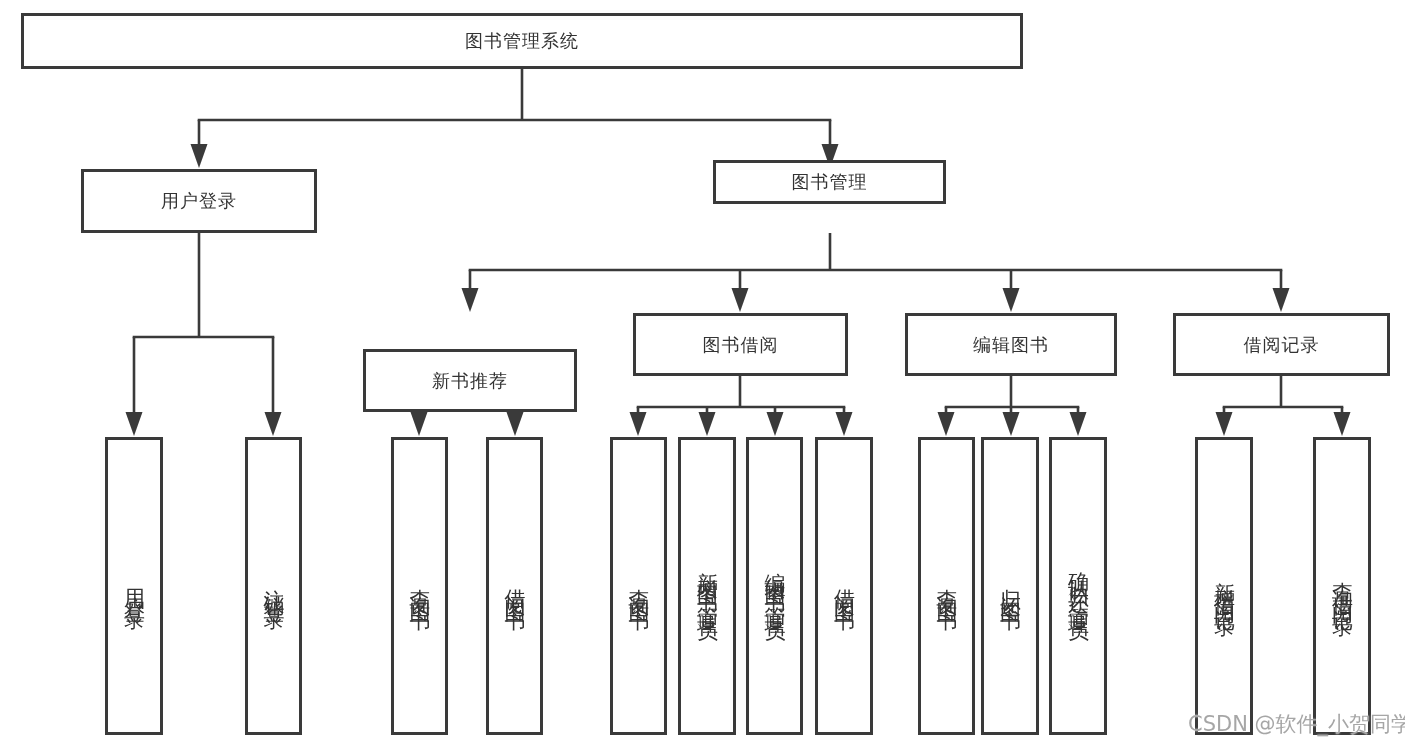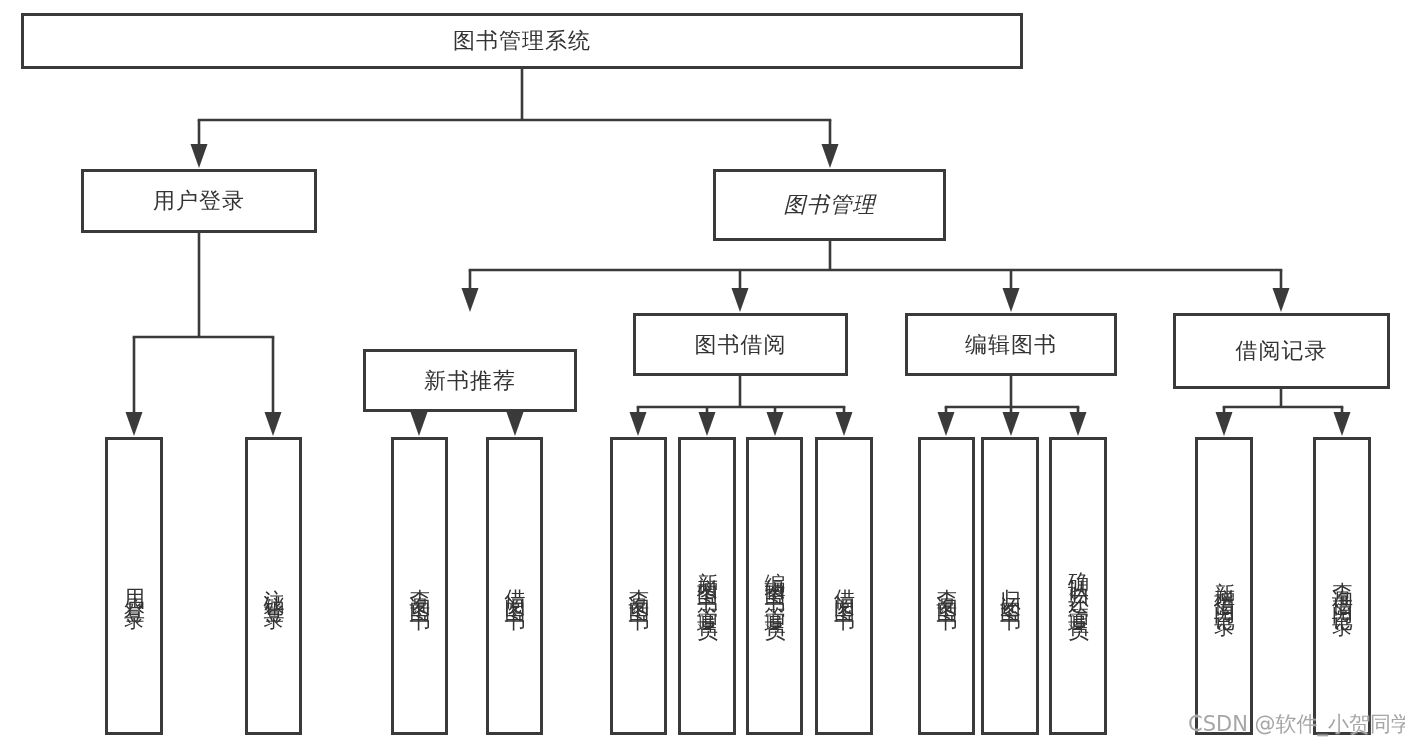--- a/index.html
+++ b/index.html
@@ -21,21 +21,21 @@
   .connector.h{stroke-linecap:square;}
   .arrowhead{fill:var(--line);stroke:none;}
 
   .hbox{
     position:absolute;z-index:2;
     background:#fff;
     border:3px solid var(--line);
     display:flex;align-items:center;justify-content:center;
     box-sizing:border-box;
     color:var(--text);
-    font-size:22px;
+    font-size:18px;
     letter-spacing:1px;
     white-space:nowrap;
   }
   .vbox{
     position:absolute;z-index:2;
     background:#fff;
     border:3px solid var(--line);
     box-sizing:border-box;
     display:flex;align-items:center;justify-content:center;
   }
@@ -120,26 +120,26 @@
     <line class="connector h" x1="1224" y1="407" x2="1342" y2="407"></line>
     <line class="connector" x1="1224" y1="407" x2="1224" y2="414"></line>
     <polygon class="arrowhead" points="1215.5,412 1232.5,412 1224,436"></polygon>
     <line class="connector" x1="1342" y1="407" x2="1342" y2="414"></line>
     <polygon class="arrowhead" points="1333.5,412 1350.5,412 1342,436"></polygon>
   </svg>
 
   <div class="hbox" style="left:21px;top:13px;width:1002px;height:56px;">图书管理系统</div>
 
   <div class="hbox" style="left:81px;top:169px;width:236px;height:64px;">用户登录</div>
-  <div class="hbox" style="left:713px;top:169px;width:233px;height:72px;font-style:italic;">图书管理</div>
+  <div class="hbox" style="left:713px;top:160px;width:233px;height:44px;">图书管理</div>
 
   <div class="hbox" style="left:363px;top:313px;width:214px;height:63px;margin-top:36px;">新书推荐</div>
   <div class="hbox" style="left:633px;top:313px;width:215px;height:63px;">图书借阅</div>
   <div class="hbox" style="left:905px;top:313px;width:212px;height:63px;">编辑图书</div>
-  <div class="hbox" style="left:1173px;top:313px;width:217px;height:76px;">借阅记录</div>
+  <div class="hbox" style="left:1173px;top:313px;width:217px;height:63px;">借阅记录</div>
 
   <div class="vbox" style="left:105px;top:437px;width:58px;height:298px;">
     <span>用户登录</span>
   </div>
   <div class="vbox" style="left:245px;top:437px;width:57px;height:298px;">
     <span>注销登录</span>
   </div>
 
   <div class="vbox" style="left:391px;top:437px;width:57px;height:298px;">
     <span>查询图书</span>

